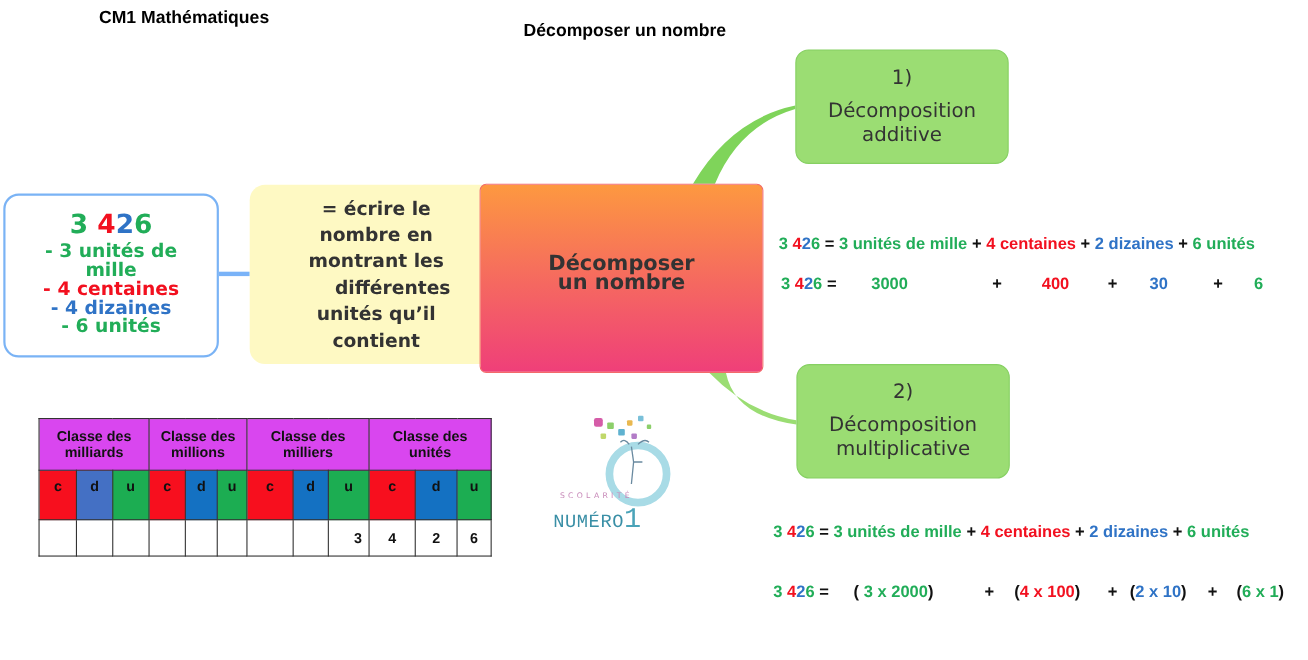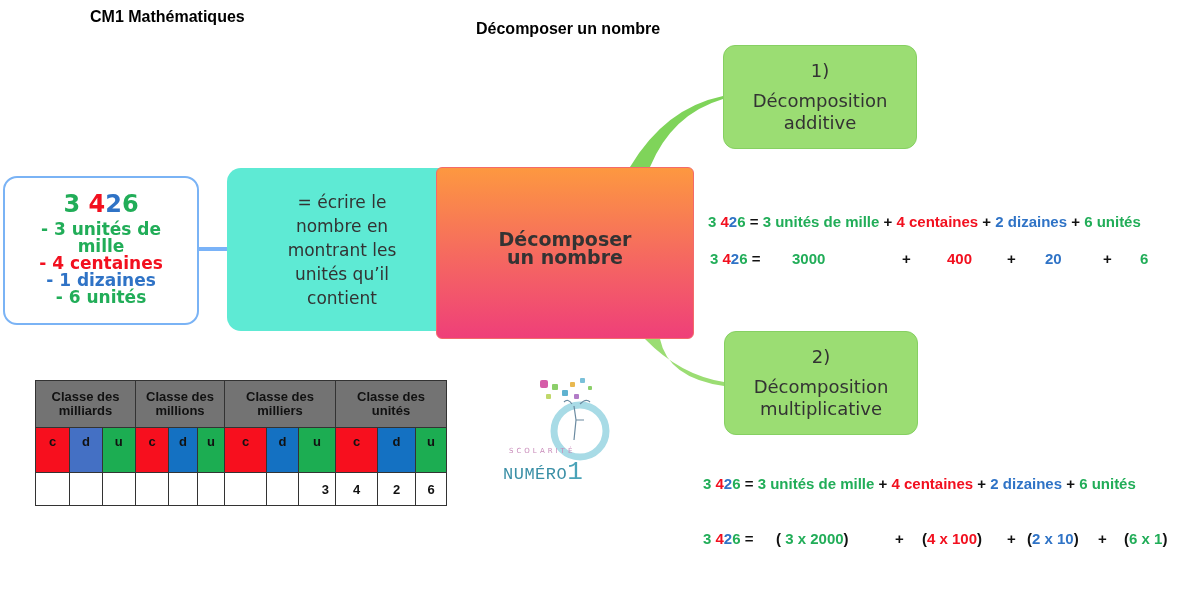--- a/index.html
+++ b/index.html
@@ -15,22 +15,22 @@
 
   .node { position: absolute; border-radius: 14px; display: flex; flex-direction: column;
           align-items: center; justify-content: center; text-align: center;
           font-family: "DejaVu Sans", sans-serif; }
 
   .node-example { left: 3px; top: 176px; width: 196px; height: 149px; border: 2px solid #7ab3f5;
                   background: #fff; font-weight: bold; line-height: 18px; }
   .node-example .num { font-size: 24px; margin-bottom: 8px; }
   .node-example .line { font-size: 17px; line-height: 17px; }
 
-  .node-def { left: 227px; top: 168px; width: 230px; height: 163px; background: #5eead4;
-              color: #333; font-size: 17px; line-height: 24px; }
+  .node-def { left: 227px; top: 168px; width: 230px; height: 163px; background: #fef9c3;
+              color: #333; font-size: 17px; line-height: 24px; font-weight: bold; }
 
   .node-center { left: 436px; top: 167px; width: 258px; height: 172px; border-radius: 6px;
                  background: linear-gradient(to bottom, #fd9840 0%, #f66f5c 45%, #ef3f79 100%);
                  border: 1px solid #f36a6a; color: #333; font-weight: bold; font-size: 19px;
                  line-height: 18px; }
 
   .node-green { background: #9bdd73; border: 1px solid #86d062; color: #333; font-size: 18px;
                 line-height: 22px; border-radius: 12px; }
   .node-add { left: 723px; top: 45px; width: 194px; height: 104px; }
   .node-mul { left: 724px; top: 331px; width: 194px; height: 104px; }
@@ -39,21 +39,21 @@
   .eq { position: absolute; font-family: "Liberation Sans", sans-serif; font-weight: bold;
         font-size: 15px; white-space: pre; }
   .green { color: #21ad58; }
   .red { color: #f2101f; }
   .blue { color: #2f73c6; }
   .black { color: #111; }
 
   table.classes { position: absolute; left: 35px; top: 380px; border-collapse: collapse;
                   font-family: "Liberation Sans", sans-serif; font-weight: bold; }
   table.classes td, table.classes th { border: 1px solid #333; text-align: center; }
-  table.classes th { background: #737373; font-size: 13px; line-height: 14px; height: 47px; color: #111; }
+  table.classes th { background: #d946ef; font-size: 13px; line-height: 14px; height: 47px; color: #111; }
   table.classes td.digit-head { height: 45px; font-size: 13px; vertical-align: top; padding-top: 6px; color: #111; }
   table.classes td.val { height: 33px; font-size: 13px; background: #fff; color: #111; }
   .c-red { background: #f70f1e; }
   .c-blue { background: #1471c2; }
   .c-blue2 { background: #4470c4; }
   .c-green { background: #1cad52; }
 
   .logo { position: absolute; left: 500px; top: 368px; width: 120px; height: 96px; }
   .logo-text { position: absolute; left: 503px; top: 425px; font-family: Liberation Mono, monospace;
                color: #3a8fa6; font-size: 17px; letter-spacing: 0.5px; margin-top: 32px; }
@@ -77,28 +77,29 @@
   <path d="M645 339 Q 680 375 724 382 L 724 386 Q 668 378 660 339 Z" fill="#9bdd73"></path>
 </svg>
 
 <div class="node node-example">
   <div class="num">
     <span class="green">3 </span><span class="red">4</span><span class="blue">2</span><span class="green">6</span>
   </div>
   <div class="line green">- 3 unités de</div>
   <div class="line green">mille</div>
   <div class="line red">- 4 centaines</div>
-  <div class="line blue">- 1 dizaines</div>
+  <div class="line blue">- 4 dizaines</div>
   <div class="line green">- 6 unités</div>
 </div>
 
 <div class="node node-def">
   <div>= écrire le</div>
   <div>nombre en</div>
   <div>montrant les</div>
+  <div style="padding-left:30px">différentes</div>
   <div>unités qu’il</div>
   <div>contient</div>
 </div>
 
 <div class="node node-center">
   <div style="margin-top:-10px">Décomposer</div>
   <div>un nombre</div>
 </div>
 
 <div class="node node-green node-add">
@@ -113,21 +114,21 @@
   <div>multiplicative</div>
 </div>
 
 <div class="eq" style="left:708px; top:213px;"><span class="green">3 </span><span class="red">4</span><span class="blue">2</span><span class="green">6</span><span class="black"> = </span><span class="green">3 unités de mille</span><span class="black"> + </span><span class="red">4 centaines</span><span class="black"> + </span><span class="blue">2 dizaines</span><span class="black"> + </span><span class="green">6 unités</span></div>
 
 <div class="eq" style="left:710px; top:250px;"><span class="green">3 </span><span class="red">4</span><span class="blue">2</span><span class="green">6</span><span class="black"> =</span></div>
 <div class="eq green" style="left:792px; top:250px;">3000</div>
 <div class="eq black" style="left:902px; top:250px;">+</div>
 <div class="eq red" style="left:947px; top:250px;">400</div>
 <div class="eq black" style="left:1007px; top:250px;">+</div>
-<div class="eq blue" style="left:1045px; top:250px;">20</div>
+<div class="eq blue" style="left:1045px; top:250px;">30</div>
 <div class="eq black" style="left:1103px; top:250px;">+</div>
 <div class="eq green" style="left:1140px; top:250px;">6</div>
 
 <div class="eq" style="left:703px; top:475px;"><span class="green">3 </span><span class="red">4</span><span class="blue">2</span><span class="green">6</span><span class="black"> = </span><span class="green">3 unités de mille</span><span class="black"> + </span><span class="red">4 centaines</span><span class="black"> + </span><span class="blue">2 dizaines</span><span class="black"> + </span><span class="green">6 unités</span></div>
 
 <div class="eq" style="left:703px; top:530px;"><span class="green">3 </span><span class="red">4</span><span class="blue">2</span><span class="green">6</span><span class="black"> =</span></div>
 <div class="eq" style="left:776px; top:530px;"><span class="black">( </span><span class="green">3</span><span class="green"> x </span><span class="green">2000</span><span class="black">)</span></div>
 <div class="eq black" style="left:895px; top:530px;">+</div>
 <div class="eq" style="left:922px; top:530px;"><span class="black">(</span><span class="red">4 x 100</span><span class="black">)</span></div>
 <div class="eq black" style="left:1007px; top:530px;">+</div>

